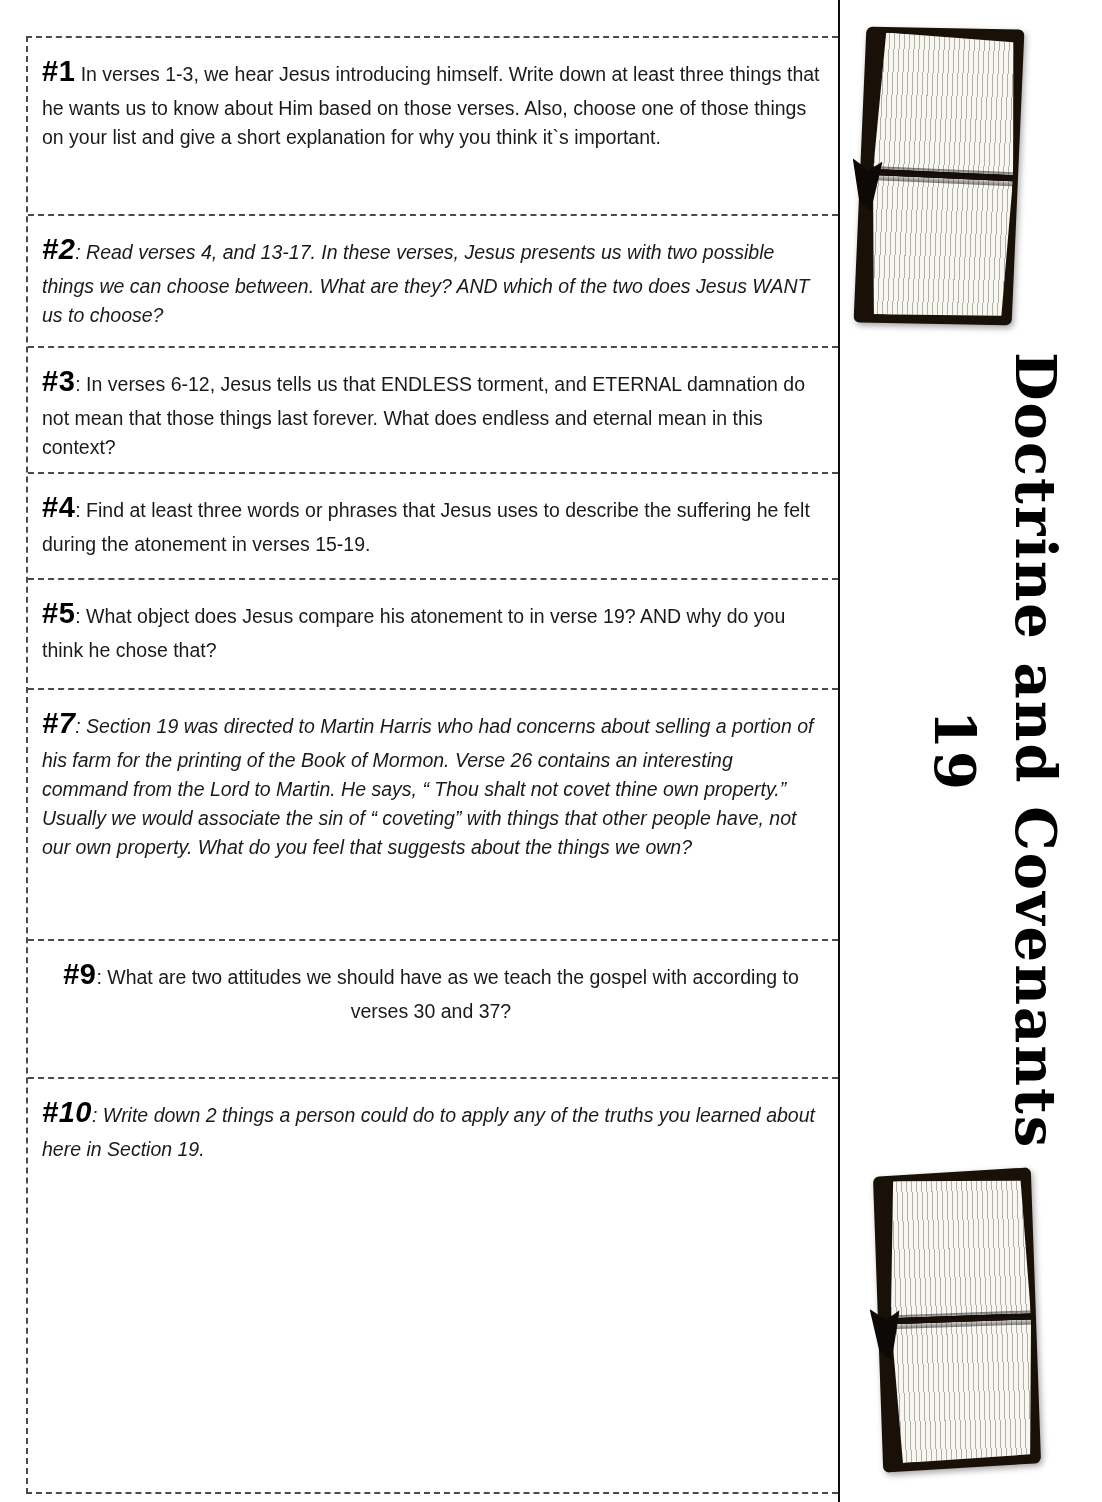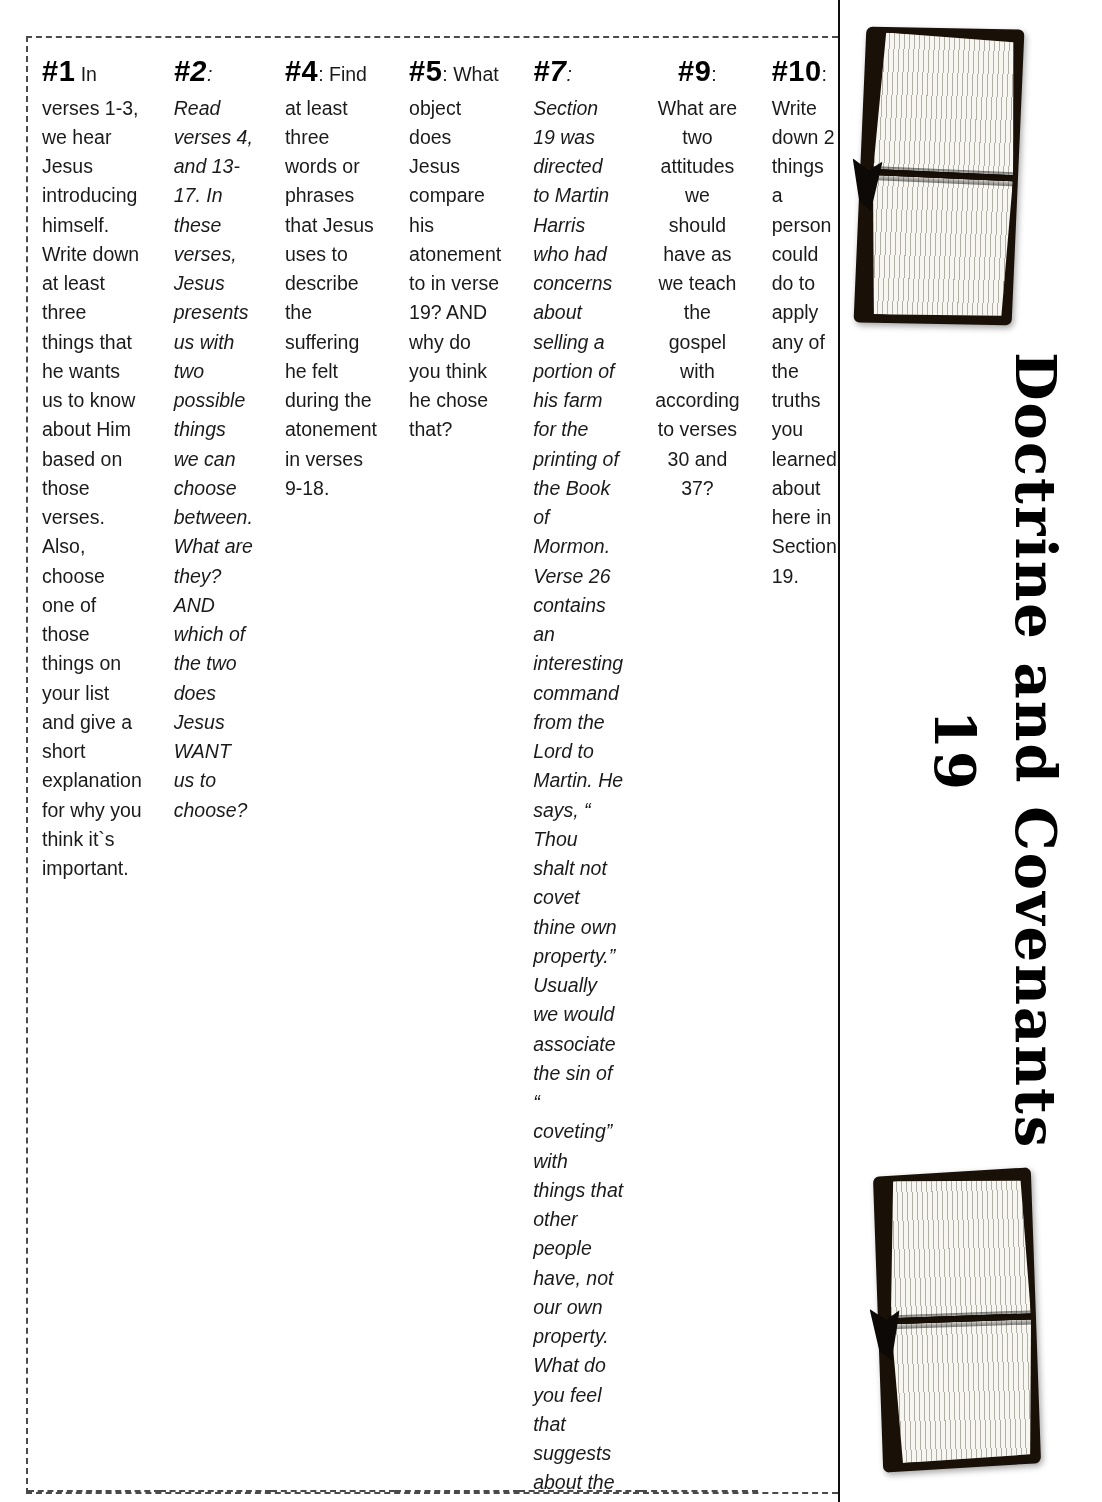--- a/index.html
+++ b/index.html
@@ -17,31 +17,31 @@
     inset: 0;
     display: flex;
   }
   
   .main {
     margin: 36px 0 8px 26px;
     width: 812px;
     border: 2px dashed #4a4a4a;
     border-right: none;
     display: flex;
-    flex-direction: row;
+    flex-direction: column;
     background: #fff;
   }
   .q {
     border-bottom: 2px dashed #4a4a4a;
     padding: 12px 18px 10px 14px;
     font-size: 19.5px;
     line-height: 1.5;
     color: #1a1a1a;
   }
-  .q:last-child { border-bottom: none; }
+  .q:last-child { border-bottom: none; font-style: italic; }
   .qnum {
     font-weight: bold;
     font-size: 29px;
     letter-spacing: 0.5px;
     color: #000;
   }
   .qtext { font-size: 19.5px; }
   .q1  { min-height: 178px; }
   .q2  { min-height: 132px; font-style: italic; }
   .q3  { min-height: 126px; }
@@ -133,23 +133,26 @@
   <div class="main">
 
     <div class="q q1">
       <span class="qnum">#1</span><span class="qtext"> In verses 1-3, we hear Jesus introducing himself. Write down at least three things that he wants us to know about Him based on those verses.  Also, choose one of those things on your list and give a short explanation for why you think it`s important.</span>
     </div>
 
     <div class="q q2">
       <span class="qnum">#2</span><span class="qtext">: Read verses 4, and 13-17.  In these verses, Jesus presents us with two possible things we can choose between. What are they? AND which of the two does Jesus WANT us to choose?</span>
     </div>
 
+    <div class="q q3">
+      <span class="qnum">#3</span><span class="qtext">: In verses 6-12, Jesus tells us that ENDLESS torment, and ETERNAL damnation do not mean that those things last forever. What does endless and eternal mean in this context?</span>
+    </div>
 
     <div class="q q4">
-      <span class="qnum">#4</span><span class="qtext">: Find at least three words or phrases that Jesus uses to describe the suffering he felt during the atonement in verses 9-18.</span>
+      <span class="qnum">#4</span><span class="qtext">: Find at least three words or phrases that Jesus uses to describe the suffering he felt during the atonement in verses 15-19.</span>
     </div>
 
     <div class="q q5">
       <span class="qnum">#5</span><span class="qtext">: What object does Jesus compare his atonement to in verse 19? AND why do you think he chose that?</span>
     </div>
 
 
     <div class="q q7">
       <span class="qnum">#7</span><span class="qtext">: Section 19 was directed to Martin Harris who had concerns about selling a portion of his farm for the printing of the Book of Mormon. Verse 26 contains an interesting command from the Lord to Martin. He says, “  Thou shalt not covet thine own property.”   Usually we would associate the sin of “  coveting”   with things that other people have, not our own property.  What do you feel that suggests about the things we own?</span>
     </div>

